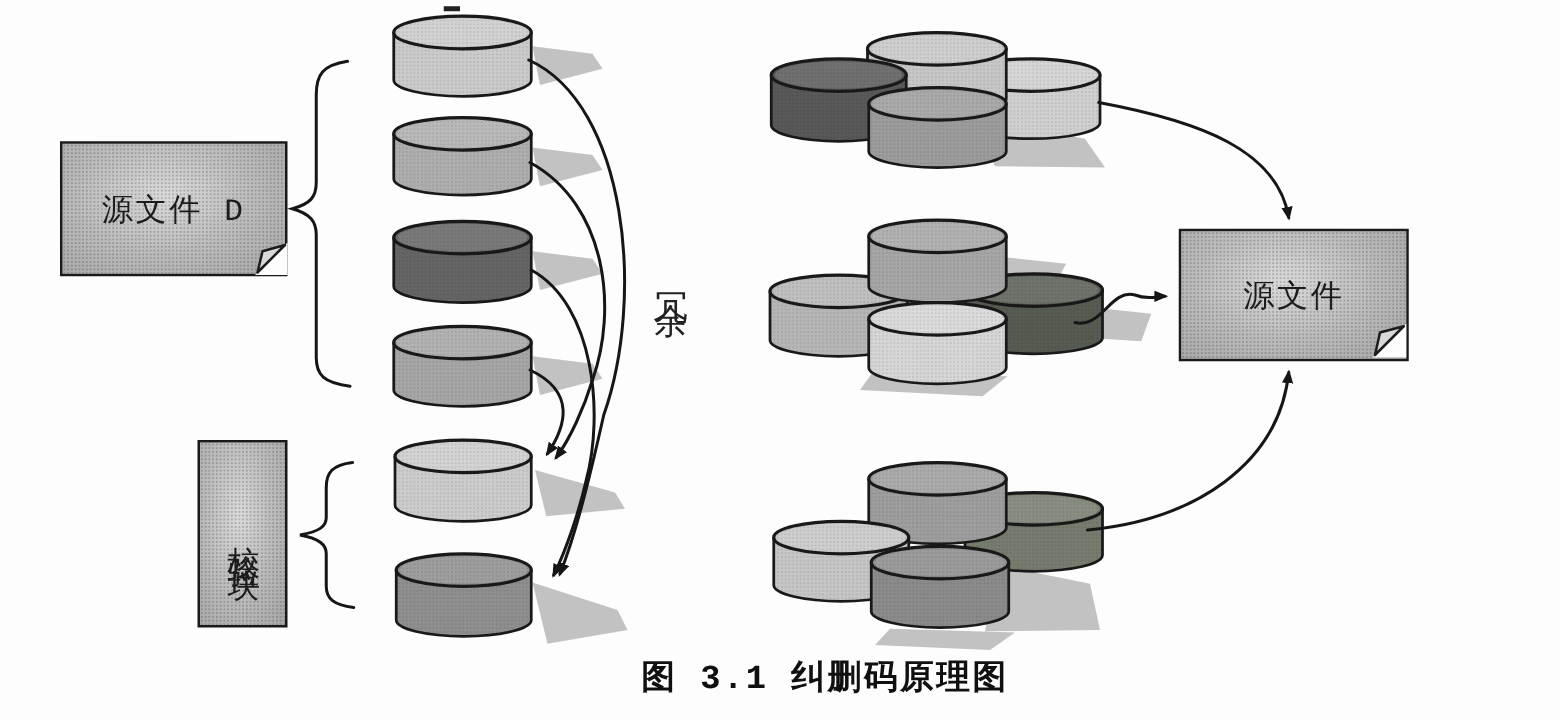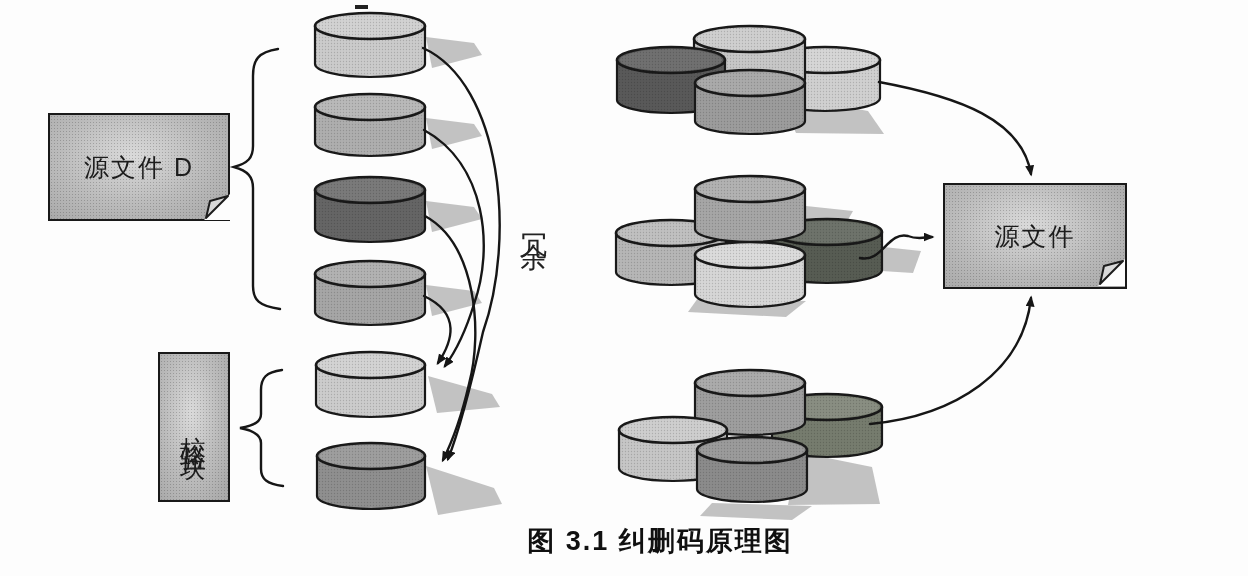--- a/index.html
+++ b/index.html
@@ -1,19 +1,19 @@
 <!DOCTYPE html>
 <html><head>
 <meta charset="utf-8">
 <style>
   html,body{margin:0;padding:0;background:#ffffff;}
   #stage{
     position:relative;width:1248px;height:576px;overflow:hidden;
     background:#fdfdfd;
-    font-family:Liberation Sans, sans-serif;
+    font-family:Liberation Mono, monospace;
   }
   .paper-box{
     position:absolute;z-index:1;border:2px solid #191919;
     background:radial-gradient(ellipse at 46% 40%, #dadada 0%, #bcbcbc 52%, #a6a6a6 100%);
   }
   .paper-box::after{
     content:"";position:absolute;inset:0;pointer-events:none;
     background-image:radial-gradient(rgba(25,25,25,0.22) 0.7px, transparent 0.9px);
     background-size:3px 3px;
   }

